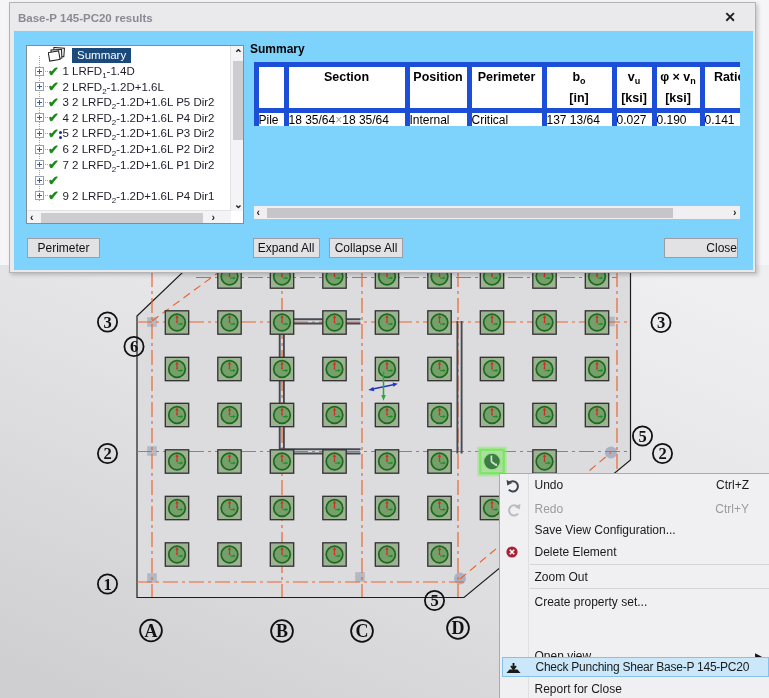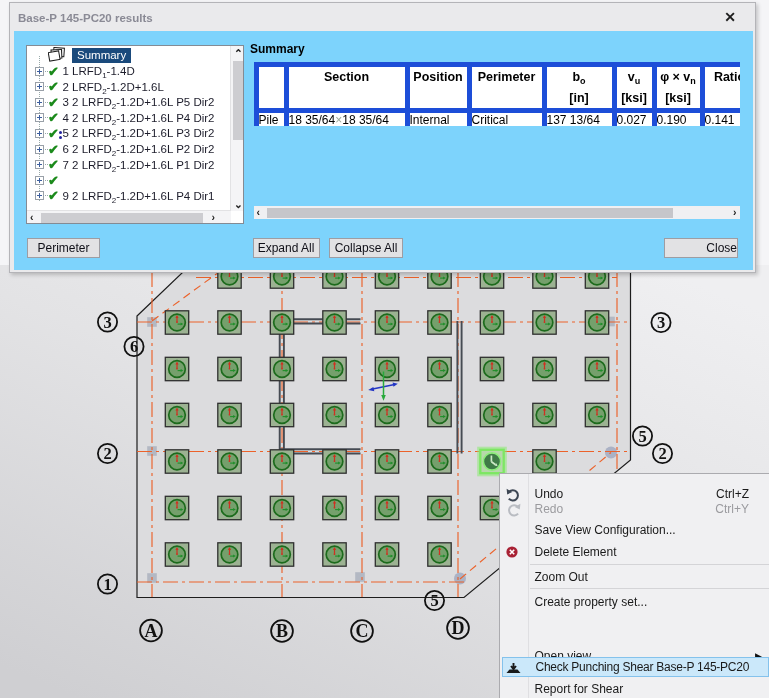--- a/index.html
+++ b/index.html
@@ -199,21 +199,21 @@
 <circle cx="282" cy="631" r="10.9" fill="none" stroke="#111" stroke-width="1.8"></circle>
 <text x="282" y="637.39" text-anchor="middle" font-size="18" font-weight="bold" fill="#111" font-family="Liberation Serif, serif">B</text>
 <circle cx="362" cy="631" r="10.9" fill="none" stroke="#111" stroke-width="1.8"></circle>
 <text x="362" y="637.39" text-anchor="middle" font-size="18" font-weight="bold" fill="#111" font-family="Liberation Serif, serif">C</text>
 <circle cx="458" cy="628" r="10.9" fill="none" stroke="#111" stroke-width="1.8"></circle>
 <text x="458" y="634.39" text-anchor="middle" font-size="18" font-weight="bold" fill="#111" font-family="Liberation Serif, serif">D</text>
 </svg>
 
 <div id="menu">
 <div id="gut"></div>
-<div class="mrow" style="top:10px">
+<div class="mrow" style="top:1px">
       <svg class="mic" width="17" height="17" viewBox="0 0 17 17">
         <path d="M 4.1 4.9 A 5.1 5.1 0 1 1 3.9 11.6" fill="none" stroke="#3d4653" stroke-width="2"></path>
         <path d="M 1.6 1.8 L 2.2 7.5 L 7.3 5.1 Z" fill="#3d4653"></path>
       </svg>
       <span class="mlab">Undo</span>
       <span class="short">Ctrl+Z</span>
     </div>
 <div class="mrow dis" style="top:25px">
       <svg class="mic" width="17" height="17" viewBox="0 0 17 17">
         <path d="M 12.9 4.9 A 5.1 5.1 0 1 0 13.1 11.6" fill="none" stroke="#b9bcc2" stroke-width="2"></path>
@@ -245,21 +245,21 @@
       <span class="subarr">▶</span>
     </div>
 <div class="mrow hot" style="top:183px">
       <svg class="mic" width="17" height="14" viewBox="0 0 17 14">
         <path d="M 8.5 2 L 8.5 7 M 6 5 L 8.5 8.2 L 11 5" stroke="#1a1a1a" stroke-width="1.9" fill="none"></path>
         <path d="M 1.5 12 L 4.5 8.5 L 12.5 8.5 L 15.5 12 Z" fill="#1a1a1a"></path>
       </svg>
       <span class="mlab">Check Punching Shear Base-P 145-PC20</span>
     </div>
 <div class="mrow" style="top:205px">
-      <span class="mlab">Report for Shear</span>
+      <span class="mlab">Report for Close</span>
     </div>
 </div>
 
 <div id="dlg">
  <div class="title">Base-P 145-PC20 results</div>
  <div class="clx">✕</div>
  <div id="pan">
   <div id="tree">
    <div id="vdots"></div>
    <div id="sumrow">

